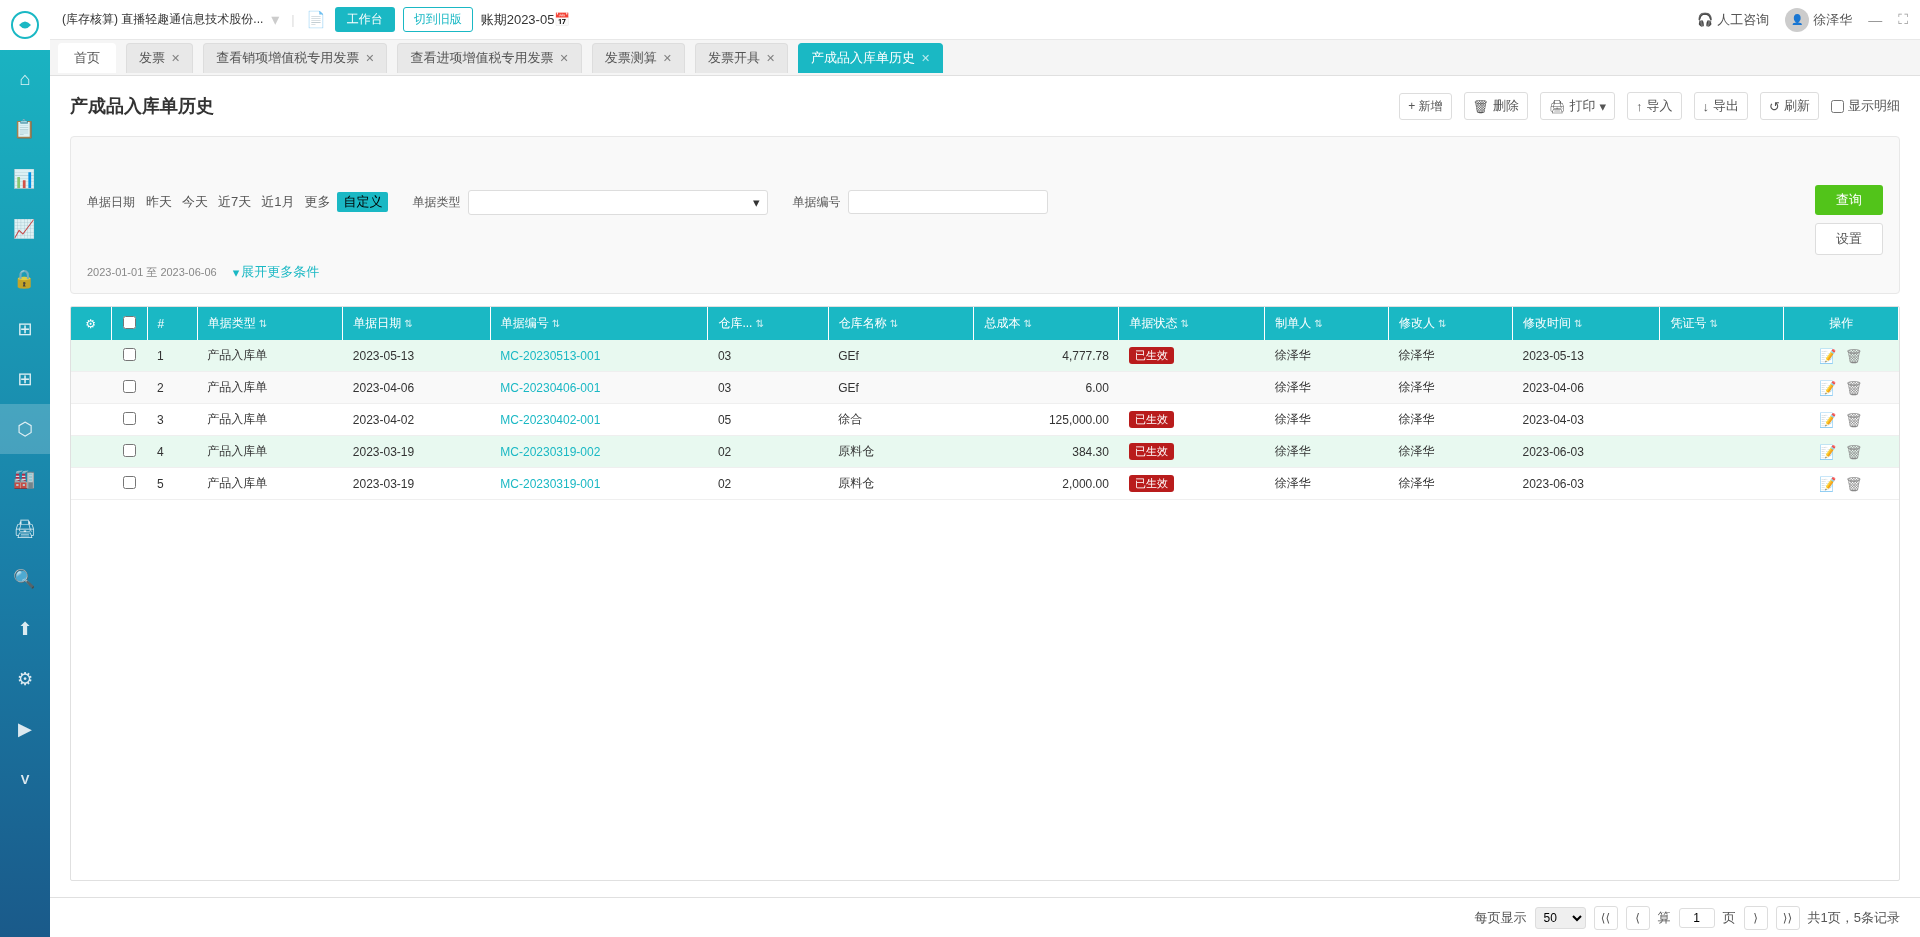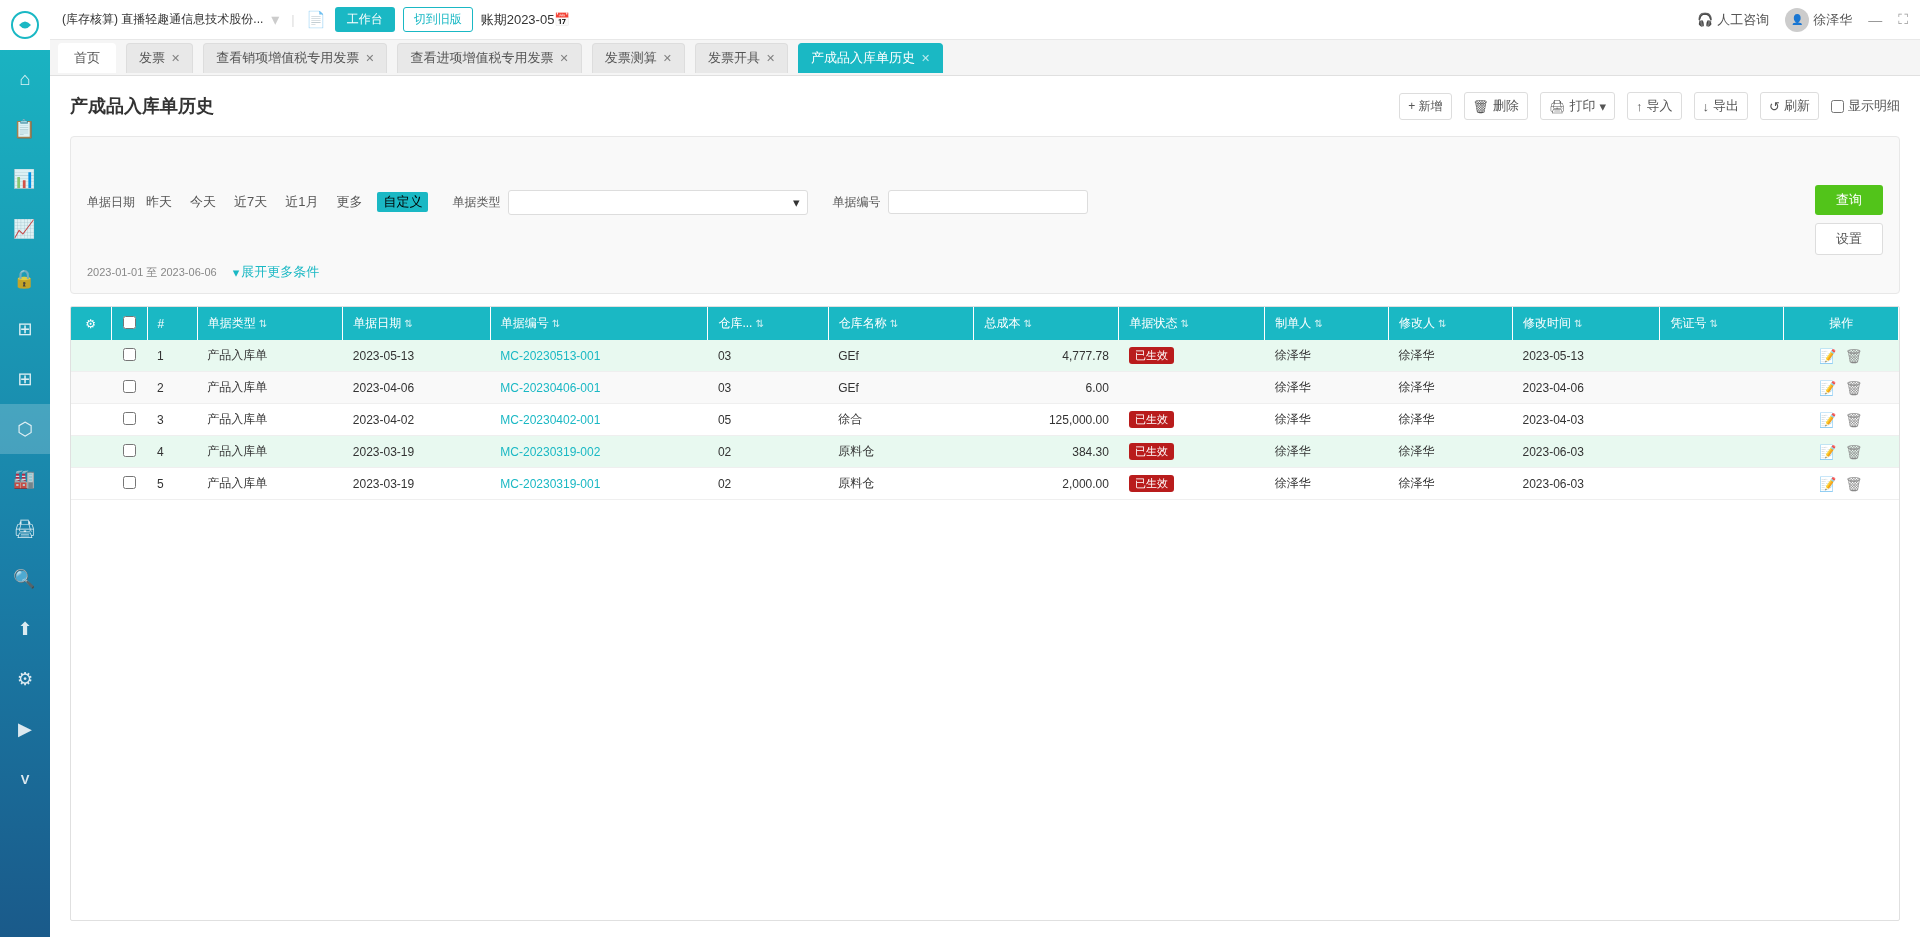--- a/index.html
+++ b/index.html
@@ -245,21 +245,21 @@
       margin-bottom: 12px;
     }
     .filter-group {
       display: flex;
       align-items: center;
       gap: 8px;
     }
     .filter-label { font-size: 12px; color: #555; white-space: nowrap; }
     .filter-date-links {
       display: flex;
-      gap: 12px;
+      gap: 4px;
       font-size: 12px;
     }
     .date-link {
       color: #555;
       cursor: pointer;
       padding: 1px 3px;
     }
     .date-link.active {
       background: #1ab8c4;
       color: #000000;
@@ -810,14 +810,30 @@
       </div>
     </td>
   </tr>
             </tbody>
         </table>
 
       </div>
 
     </div>
 
+    <div class="pagination-bar">
+      <span>每页显示</span>
+      <select class="pagination-select">
+        <option>20</option>
+        <option selected="">50</option>
+        <option>100</option>
+      </select>
+      <button class="page-btn">⟨⟨</button>
+      <button class="page-btn">⟨</button>
+      <span>算</span>
+      <input class="page-input" value="1" style="">
+      <span>页</span>
+      <button class="page-btn">⟩</button>
+      <button class="page-btn">⟩⟩</button>
+      <span>共1页，5条记录</span>
+    </div>
   </div>
 </div>
 
 </body></html>

